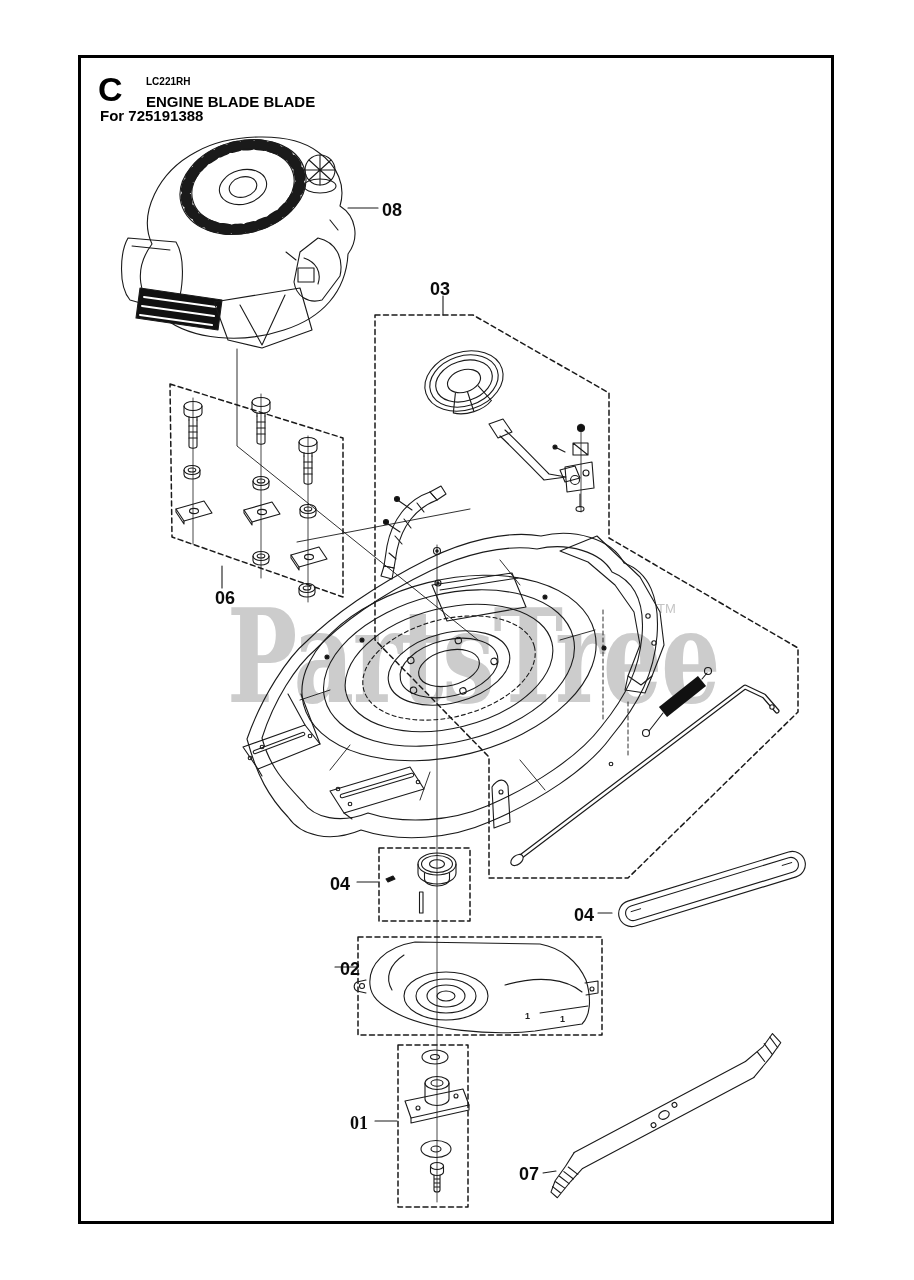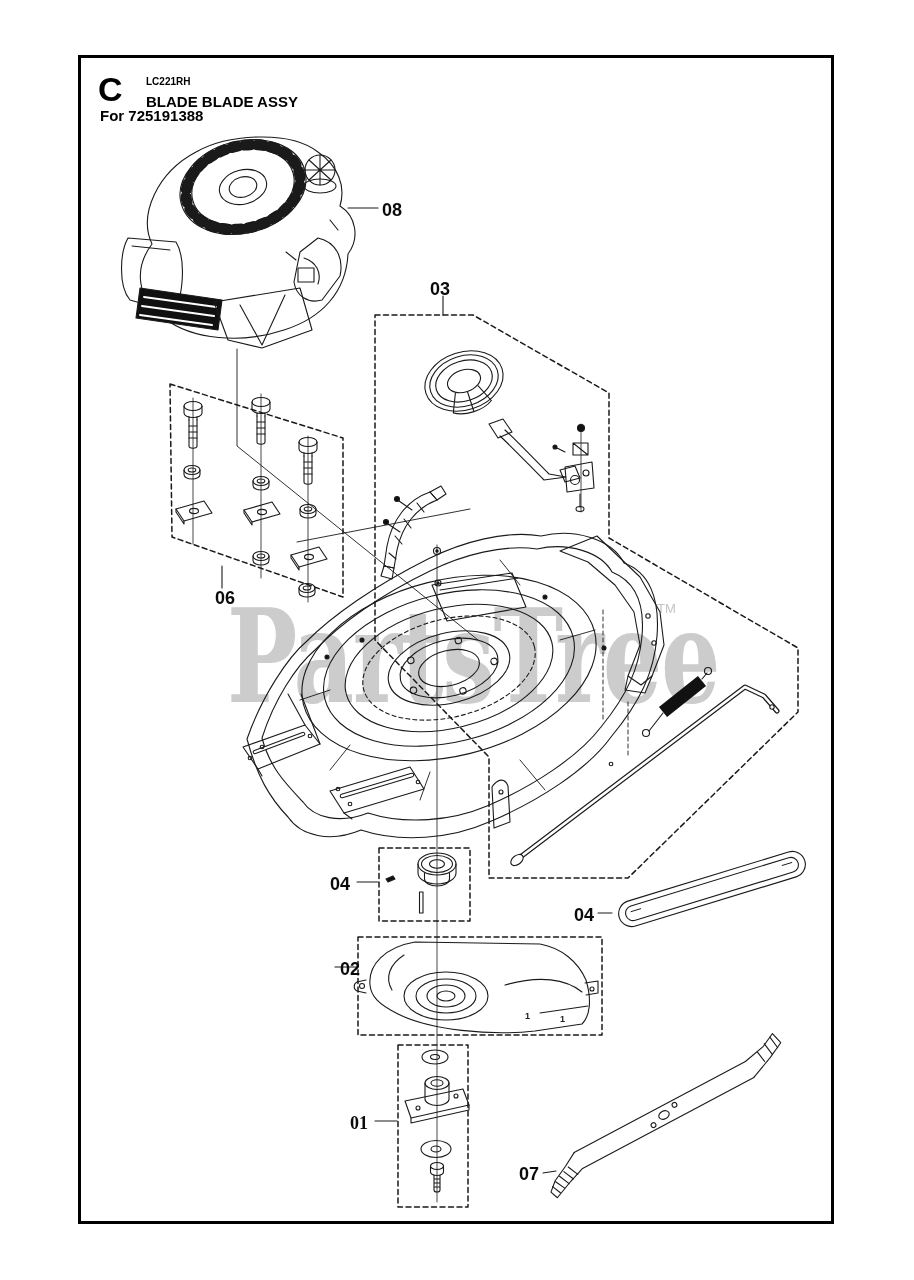--- a/index.html
+++ b/index.html
@@ -21,21 +21,21 @@
   .callout{position:absolute;font-size:18px;font-weight:bold;color:#0a0a0a;z-index:3;line-height:1;}
   .covermark{position:absolute;font-size:9px;font-weight:bold;color:#222;z-index:3;line-height:1;}
 </style>
 </head>
 <body>
 
 <div class="frame"></div>
 
 <div class="hdr-letter">C</div>
 <div class="hdr-model">LC221RH</div>
-<div class="hdr-assy">BLADE BLADE ASSY</div>
+<div class="hdr-assy">ENGINE BLADE BLADE</div>
 <div class="hdr-for">For 725191388</div>
 
 <div class="watermark">PartsTree</div>
 <div class="wm-tm">TM</div>
 
 <svg class="art" width="914" height="1280" viewBox="0 0 914 1280" fill="none" stroke="#1a1a1a" stroke-width="1.1" stroke-linecap="round" stroke-linejoin="round">
 
   <defs>
     <g id="bolt">
       <ellipse cx="0" cy="-26" rx="9" ry="4.5"></ellipse>

